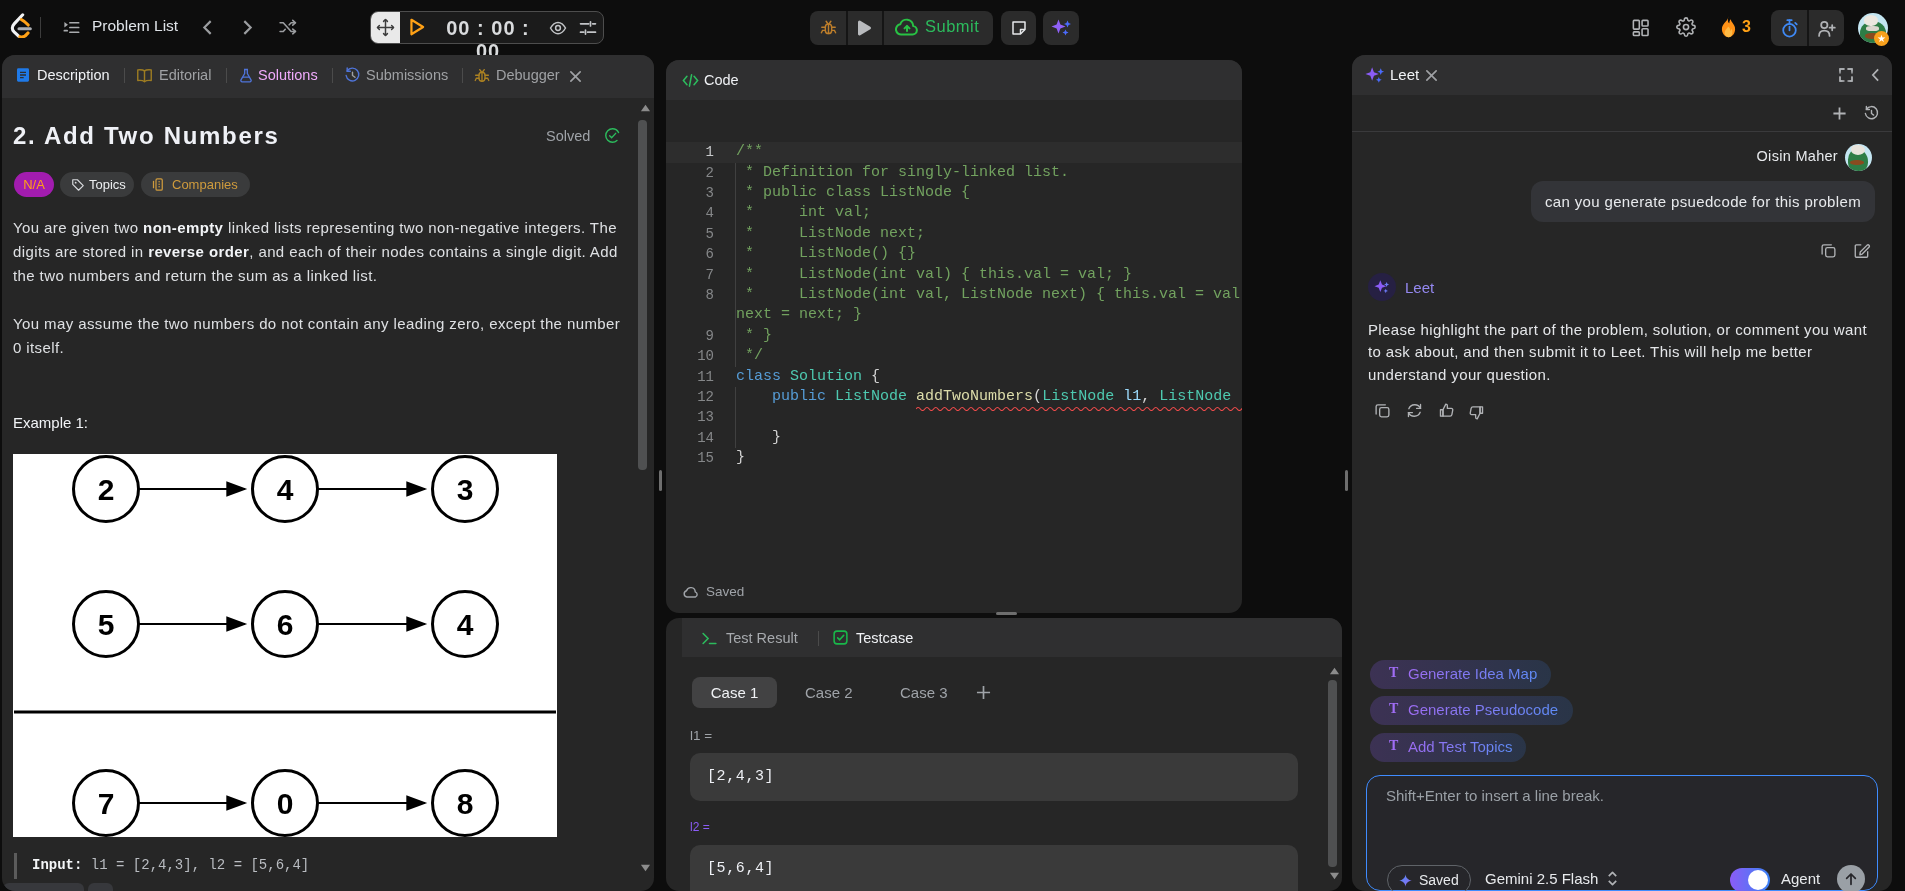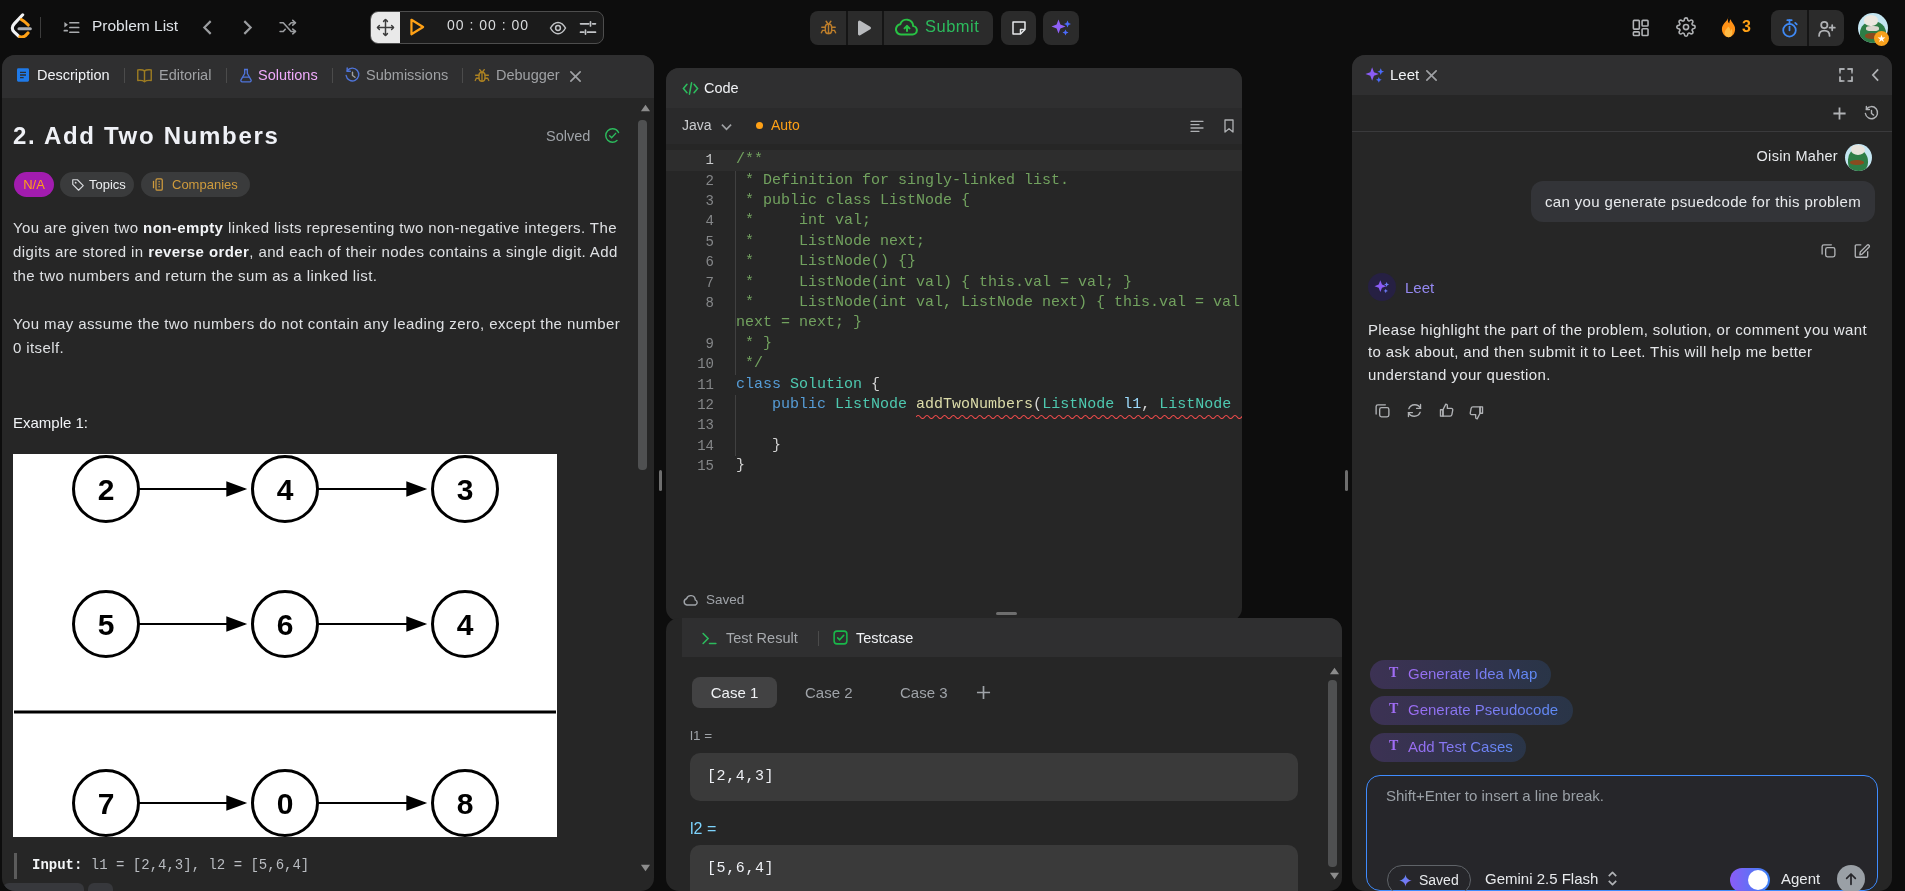--- a/index.html
+++ b/index.html
@@ -49,21 +49,21 @@
 
   <div class="abs" style="left:370px;top:11px;width:234px;height:33px;border:1px solid #4d4d4d;border-radius:8px;background:#1b1b1b"></div>
   <div class="abs" style="left:371px;top:12px;width:29px;height:31px;background:#e9e9e9;border-radius:7px 0 0 7px"></div>
   <svg class="abs" style="left:375px;top:17px" width="21" height="21" viewBox="0 0 24 24" fill="none" stroke="#3c3c3c" stroke-width="1.7" stroke-linecap="round" stroke-linejoin="round">
     <path d="M12 3 v18 M3 12 h18"></path>
       <path d="M9.8 5 12 2.8l2.2 2.2M9.8 19 12 21.2l2.2-2.2M5 9.8 2.8 12l2.2 2.2M19 9.8 21.2 12l-2.2 2.2"></path>
   </svg>
   <svg class="abs" style="left:408px;top:17px" width="18" height="20" viewBox="0 0 16 18" fill="none" stroke="#ffa116" stroke-width="2" stroke-linejoin="round">
       <path d="M3 2.5 L13.5 9 3 15.5z"></path>
     </svg>
-  <div class="abs" style="left:438px;top:17px;width:100px;text-align:center;font-size:14px;font-weight:400;color:#d9dbdd;letter-spacing:1px">00 : 00 : 00</div>
+  <div class="abs" style="left:438px;top:17px;width:100px;text-align:center;font-size:20px;font-weight:700;color:#d9dbdd;letter-spacing:1px">00 : 00 : 00</div>
   <svg class="abs" style="left:548px;top:19px" width="20" height="18" viewBox="0 0 24 24" fill="none" stroke="#c2c4c7" stroke-width="2">
       <path d="M2 12 C5 6.5 8.5 4.5 12 4.5 s7 2 10 7.5 c-3 5.5-6.5 7.5-10 7.5 s-7-2-10-7.5z"></path>
       <circle cx="12" cy="12" r="3.2"></circle>
     </svg>
   <svg class="abs" style="left:578px;top:18px" width="20" height="20" viewBox="0 0 24 24" fill="none" stroke="#c2c4c7" stroke-width="2" stroke-linecap="round">
       <path d="M3 7h10M17.5 7H21M3 17h4M11.5 17H21"></path>
       <path d="M15 4.5v5M9 14.5v5"></path>
     </svg>
 
   <div class="abs" style="left:810px;top:11px;width:183px;height:34px;background:#2b2b2b;border-radius:8px"></div>
@@ -251,50 +251,26 @@
 
   <svg class="abs" style="left:638px;top:48px" width="11" height="11" viewBox="0 0 12 12" fill="#8c8c8c">
       <path d="M6 2 L11 9 H1z"></path>
     </svg>
   <div class="abs" style="left:636px;top:65px;width:9px;height:350px;background:#4f5051;border-radius:4px"></div>
   <svg class="abs" style="left:638px;top:807px" width="11" height="11" viewBox="0 0 12 12" fill="#8c8c8c">
       <path d="M6 10 L1 3 H11z"></path>
     </svg>
 </div>
 
-<div id="codepanel" class="abs panel" style="left:666px;top:68px;width:576px;height:553px">
+<div id="codepanel" class="abs panel" style="left:666px;top:60px;width:576px;height:553px">
   <div class="phead abs" style="left:0;top:0;width:676px">
     <svg class="abs" style="left:16px;top:13px" width="17" height="15" viewBox="0 0 24 20" fill="none" stroke="#2cbb5d" stroke-width="2.2" stroke-linecap="round">
         <path d="M7 4 L2 10 l5 6M17 4 l5 6 -5 6M13.5 2 L10.5 18"></path>
       </svg>
     <div class="abs" style="left:38px;top:12px;font-size:14.5px;font-weight:500;color:#f0f2f5">Code</div>
-  </div>
-  <div class="abs" style="left:0;top:40px;width:676px;height:36px;background:#2a2a2b">
-    <div class="abs" style="left:16px;top:9px;font-size:14px;color:#c9cbce">Java</div>
-    <svg class="abs" style="left:55px;top:15px" width="11" height="8" viewBox="0 0 12 8" fill="none" stroke="#9fa1a4" stroke-width="1.8">
-        <path d="M1 1.5 L6 6.5 11 1.5"></path>
-      </svg>
-    <div class="abs" style="left:90px;top:14px;width:7px;height:7px;border-radius:50%;background:#ffa116"></div>
-    <div class="abs" style="left:105px;top:9px;font-size:14px;color:#ffa116">Auto</div>
-    <svg class="abs" style="left:523px;top:10px" width="16" height="16" viewBox="0 0 24 24" fill="none" stroke="#aeb0b3" stroke-width="2" stroke-linecap="round">
-        <path d="M3 5 h18M3 10 h12M3 15 h18M3 20 h12"></path>
-      </svg>
-    <svg class="abs" style="left:555px;top:10px" width="16" height="16" viewBox="0 0 24 24" fill="none" stroke="#aeb0b3" stroke-width="2" stroke-linejoin="round">
-        <path d="M6 3 h12 v18 l-6-5 -6 5z"></path>
-      </svg>
-    <svg class="abs" style="left:587px;top:10px" width="17" height="16" viewBox="0 0 24 24" fill="none" stroke="#aeb0b3" stroke-width="2" stroke-linecap="round">
-        <path d="M7 4 C4.5 4 5.5 12 3 12 c2.5 0 1.5 8 4 8M17 4 c2.5 0 1.5 8 4 8 -2.5 0-1.5 8-4 8"></path>
-      </svg>
-    <svg class="abs" style="left:620px;top:10px" width="16" height="16" viewBox="0 0 24 24" fill="none" stroke="#aeb0b3" stroke-width="2" stroke-linecap="round">
-        <path d="M4.5 9 A8.5 8.5 0 1 1 4 14"></path>
-        <path d="M4.5 3.5 V9 H10"></path>
-      </svg>
-    <svg class="abs" style="left:652px;top:10px" width="16" height="16" viewBox="0 0 24 24" fill="none" stroke="#aeb0b3" stroke-width="2" stroke-linecap="round">
-        <path d="M14 4 h6 v6M20 4 l-7 7M10 20 H4 v-6M4 20 l7-7"></path>
-      </svg>
   </div>
 
   <div id="editor" class="abs mono" style="left:0;top:76px;width:676px;height:439px;font-size:15px">
     <div class="abs" style="left:0;top:6.2px;width:668px;height:20.4px;background:rgba(255,255,255,.035)"></div>
 
     <div class="abs" style="left:0;top:0;width:48px;text-align:right;color:#8a8d90;line-height:20.4px;font-size:14px;white-space:pre"> </div>
     <div id="gutter" class="abs" style="left:0;top:6.2px;width:48px;text-align:right;color:#858789;line-height:20.4px;font-size:14px;white-space:pre"><span style="color:#c8cacc">1</span>
 2
 3
 4
@@ -366,21 +342,21 @@
   </div>
   <div class="abs" style="left:26px;top:59px;width:85px;height:31px;background:#424243;border-radius:8px;text-align:center;line-height:31px;font-size:15px;color:#f0f2f5">Case 1</div>
   <div class="abs" style="left:139px;top:66px;font-size:15px;color:#9fa3a8">Case 2</div>
   <div class="abs" style="left:234px;top:66px;font-size:15px;color:#9fa3a8">Case 3</div>
   <svg class="abs" style="left:310px;top:67px" width="15" height="15" viewBox="0 0 16 16" fill="none" stroke="#9fa3a8" stroke-width="1.8">
       <path d="M8 1 V15 M1 8 H15"></path>
     </svg>
   <div class="abs" style="left:24px;top:110px;font-size:13.5px;color:#9fa3a8">l1 =</div>
   <div class="abs" style="left:24px;top:135px;width:608px;height:48px;background:#3a3a3a;border-radius:10px"></div>
   <div class="abs mono" style="left:41px;top:150px;font-size:15px;letter-spacing:.6px;color:#eff1f6">[2,4,3]</div>
-  <div class="abs" style="left:24px;top:202px;font-size:16px;color:#7dd3fc">l2 =</div>
+  <div class="abs" style="left:24px;top:202px;font-size:12px;color:#8b5cf6">l2 =</div>
   <div class="abs" style="left:24px;top:227px;width:608px;height:46px;background:#3a3a3a;border-radius:10px 10px 0 0"></div>
   <div class="abs mono" style="left:41px;top:242px;font-size:15px;letter-spacing:.6px;color:#eff1f6">[5,6,4]</div>
 
   <svg class="abs" style="left:663px;top:48px" width="11" height="11" viewBox="0 0 12 12" fill="#8c8c8c">
       <path d="M6 2 L11 9 H1z"></path>
     </svg>
   <div class="abs" style="left:662px;top:62px;width:9px;height:187px;background:#4f5051;border-radius:4px"></div>
   <svg class="abs" style="left:663px;top:252px" width="11" height="11" viewBox="0 0 12 12" fill="#8c8c8c">
       <path d="M6 10 L1 3 H11z"></path>
     </svg>
@@ -462,21 +438,21 @@
   <div class="abs" style="left:18px;top:605px;width:181px;height:29px;border-radius:15px;background:linear-gradient(90deg,rgba(139,92,246,.22),rgba(59,130,246,.16))">
     <div class="abs" style="left:19px;top:5px;font-size:14px;font-weight:700;color:#a06df5;font-family:'Liberation Serif',serif">T</div>
     <div class="abs" style="left:38px;top:5px;font-size:15px;background:linear-gradient(90deg,#9d6cf2,#5f8bf7);-webkit-background-clip:text;background-clip:text;color:transparent">Generate Idea Map</div>
   </div>
   <div class="abs" style="left:18px;top:641px;width:203px;height:29px;border-radius:15px;background:linear-gradient(90deg,rgba(139,92,246,.22),rgba(59,130,246,.16))">
     <div class="abs" style="left:19px;top:5px;font-size:14px;font-weight:700;color:#a06df5;font-family:'Liberation Serif',serif">T</div>
     <div class="abs" style="left:38px;top:5px;font-size:15px;background:linear-gradient(90deg,#9d6cf2,#5f8bf7);-webkit-background-clip:text;background-clip:text;color:transparent">Generate Pseudocode</div>
   </div>
   <div class="abs" style="left:18px;top:678px;width:156px;height:29px;border-radius:15px;background:linear-gradient(90deg,rgba(139,92,246,.22),rgba(59,130,246,.16))">
     <div class="abs" style="left:19px;top:5px;font-size:14px;font-weight:700;color:#a06df5;font-family:'Liberation Serif',serif">T</div>
-    <div class="abs" style="left:38px;top:5px;font-size:15px;background:linear-gradient(90deg,#9d6cf2,#5f8bf7);-webkit-background-clip:text;background-clip:text;color:transparent">Add Test Cases</div>
+    <div class="abs" style="left:38px;top:5px;font-size:15px;background:linear-gradient(90deg,#9d6cf2,#5f8bf7);-webkit-background-clip:text;background-clip:text;color:transparent">Add Test Topics</div>
   </div>
 
   <div class="abs" style="left:14px;top:720px;width:512px;height:116px;border:1.5px solid #3f8cff;border-radius:14px;background:#26262a">
     <div class="abs" style="left:19px;top:11px;font-size:15px;color:#9aa0a6">Shift+Enter to insert a line break.</div>
     <div class="abs" style="left:20px;top:89px;width:84px;height:30px;border:1px solid #5f6368;border-radius:15px">
       <svg class="abs" style="left:10px;top:7px" width="15" height="15" viewBox="0 0 24 24">
           <defs>
             <linearGradient id="gemg" x1="0" y1="0" x2="1" y2="1">
               <stop offset="0" stop-color="#4e8df6"></stop>
               <stop offset="1" stop-color="#9168f0"></stop>

